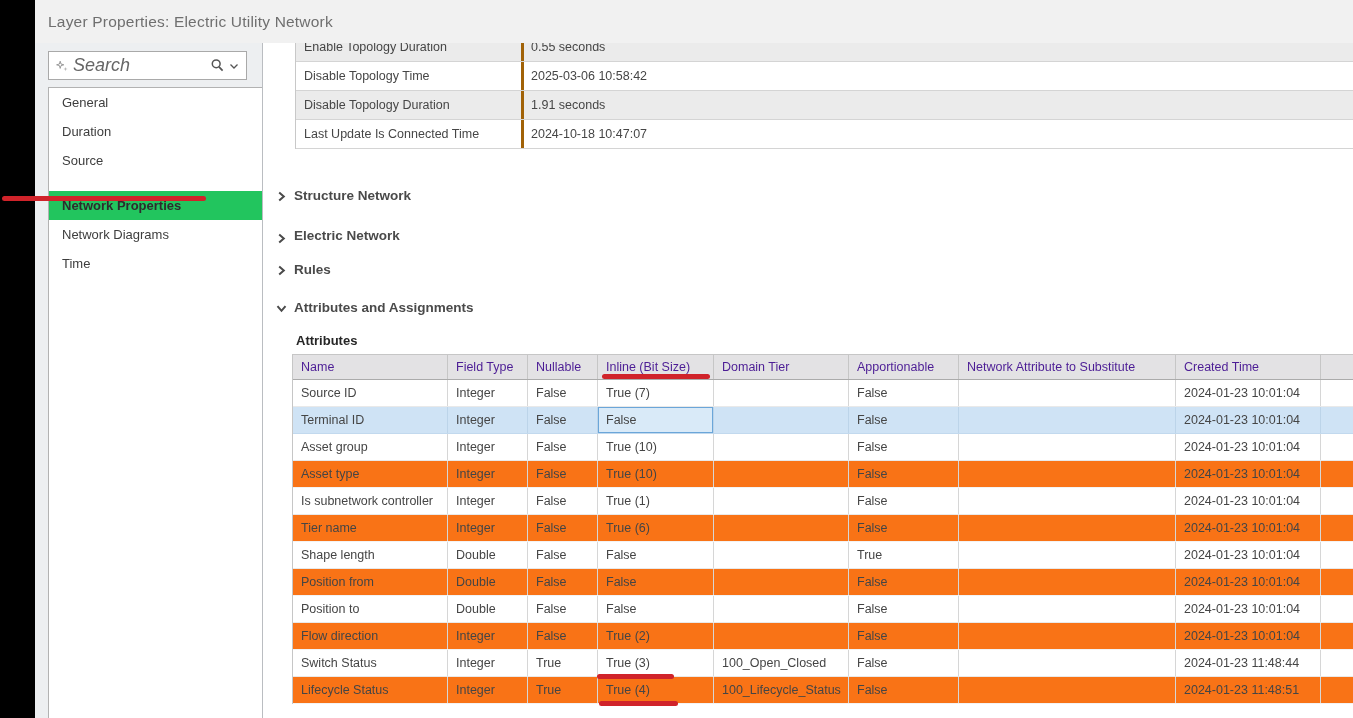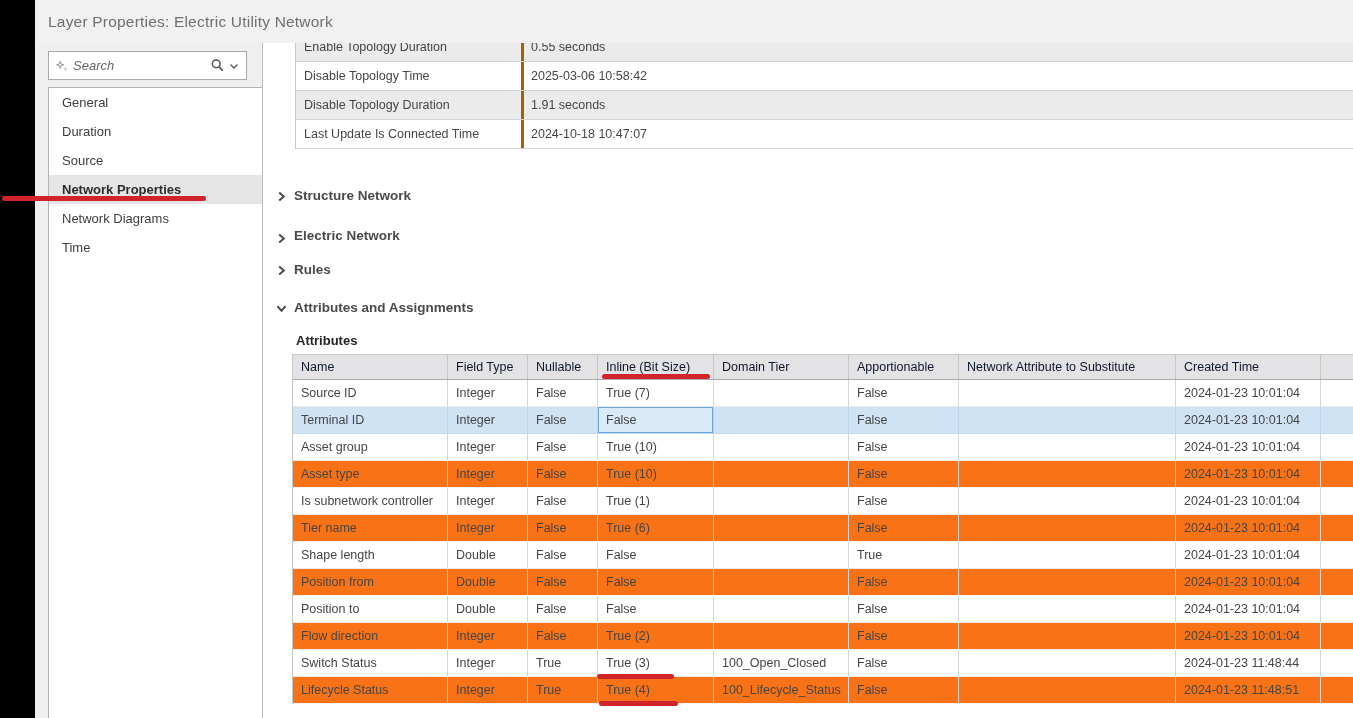--- a/index.html
+++ b/index.html
@@ -24,33 +24,33 @@
     background:#edeff1;
   }
   .searchbox {
     position:absolute; left:13px; top:8px; width:199px; height:29px;
     background:#fff; border:1px solid #a9a9a9; display:flex; align-items:center;
     padding:0 6px;
   }
   .searchbox svg { flex:0 0 auto; }
   .searchbox input {
     flex:1 1 auto; min-width:0; border:none; outline:none; background:transparent;
-    font-family:inherit; font-size:13px; color:#0369a1; padding:0 4px;
+    font-family:inherit; font-size:18px; color:#0369a1; padding:0 4px;
   }
   .searchbox input::placeholder { color:#666; font-style:italic; }
   .search-ico { margin:0 3px 0 2px; }
   .listbox {
     position:absolute; left:13px; top:44px; width:219px; bottom:0;
     background:#fff; border:1px solid #b2b2b2; border-bottom:none; overflow:hidden;
   }
   .nav-item {
     height:29px; line-height:29px; padding-left:13px; font-size:13px; color:#3d3d3d;
     cursor:default; white-space:nowrap;
   }
-  .nav-item.selected { background:#e5e5e5; font-weight:bold; color:#2d2d2d; }
+  .nav-item.selected { background:#22c55e; font-weight:bold; color:#2d2d2d;margin-top:16px; }
 
   
   .main {
     position:absolute; left:262px; top:43px; width:1091px; height:675px;
     background:#fff; border-left:1px solid #babdc1; overflow:hidden;
   }
 
   
   .summary-table {
     position:absolute; left:32px; top:-10px; width:1058px;
@@ -81,21 +81,21 @@
     position:absolute; left:33px; top:290px; font-size:13px; font-weight:bold; color:#262626;
   }
 
   
   .attr-table {
     position:absolute; left:29px; top:311px; width:1061px;
     border-left:1px solid #c6c6c6;
   }
   .attr-header { display:flex; height:26px; background:#e3e2e4; border-top:1px solid #c6c6c6; border-bottom:1px solid #ababab; }
   .attr-header .hcell {
-    line-height:24px; padding-left:8px; color:#0f172a; border-right:1px solid #c6c6c6;
+    line-height:24px; padding-left:8px; color:#4c1d95; border-right:1px solid #c6c6c6;
     white-space:nowrap; overflow:hidden;
   }
   .attr-row { display:flex; height:27px; background:#fff; border-bottom:1px solid #e9e9e9; }
   .attr-row.shaded { background:#f97316; border-bottom-color:#f3f3f3; }
   .attr-row.selected { background:#cfe3f5; border-bottom-color:#c2d9ee; }
   .attr-row .cell {
     line-height:26px; padding-left:8px; color:#454545; border-right:1px solid #d6d6d6;
     white-space:nowrap; overflow:hidden;
   }
   .attr-row.selected .cell { border-right-color:#bcd4e9; }

